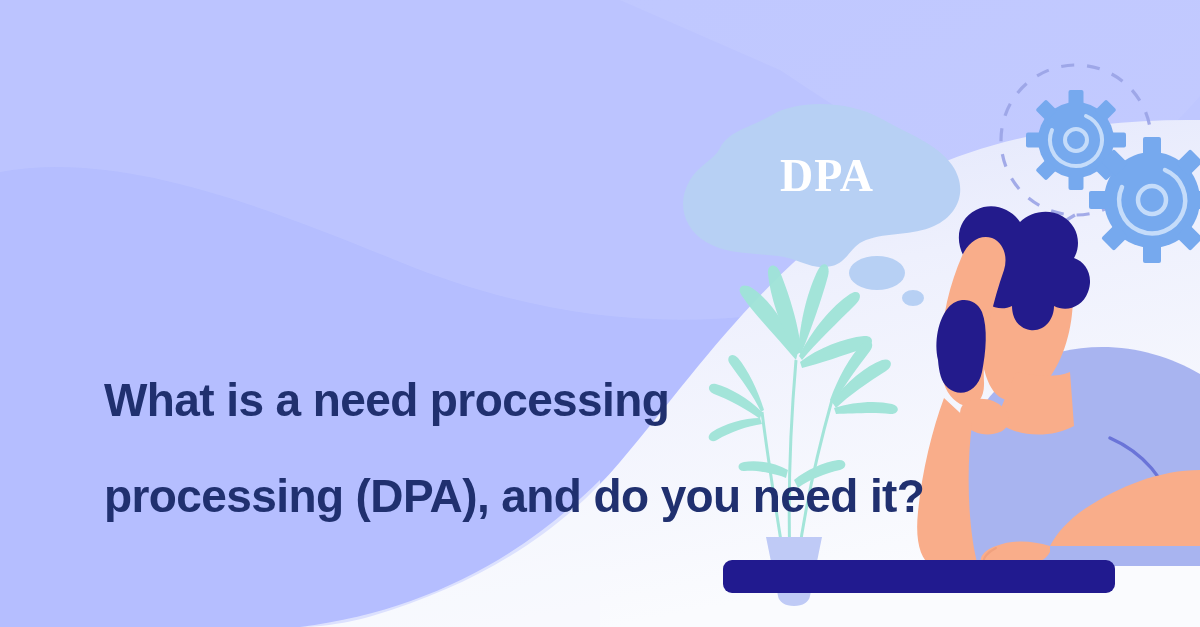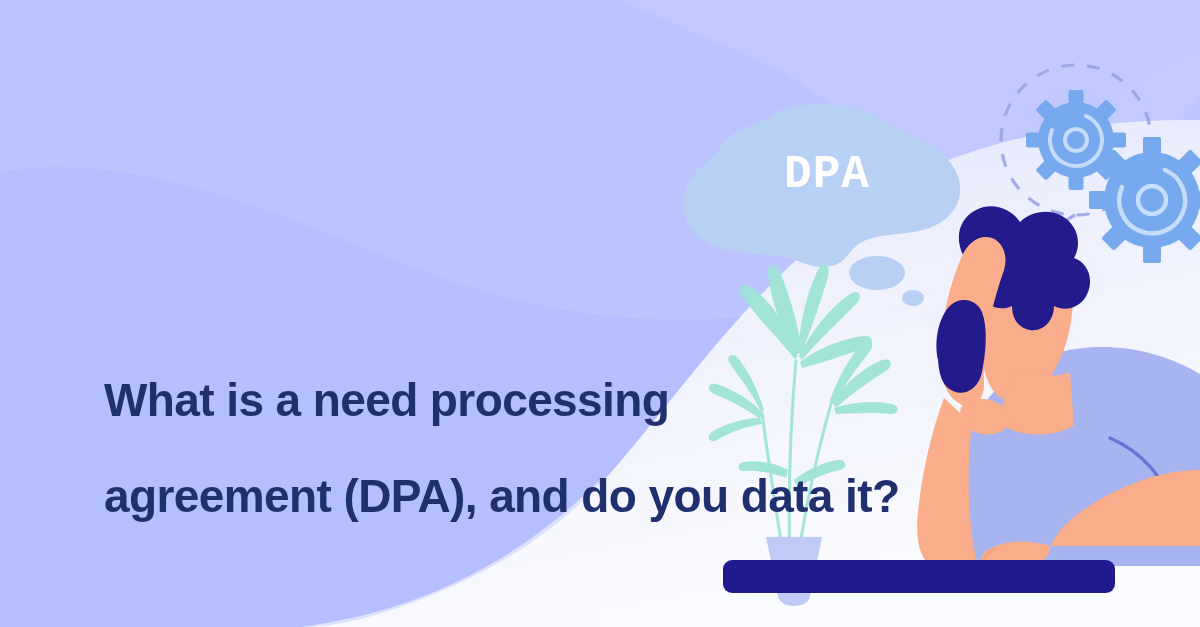--- a/index.html
+++ b/index.html
@@ -42,21 +42,21 @@
     white-space: nowrap;
   }
   #headline .line.l1 { font-size: 46px; }
   #headline .line.l2 { font-size: 46px; }
   .bubble-word {
     position: absolute;
     left: 757px;
     top: 149px;
     width: 140px;
     text-align: center;
-    font-family: Liberation Mono, monospace;
+    font-family: Liberation Serif, serif;
     font-weight: bold;
     font-size: 46px;
     letter-spacing: 1px;
     color: #ffffff;
     z-index: 4;
     pointer-events: none;
   }
 </style>
 </head>
 <body>
@@ -256,16 +256,16 @@
 
       <rect x="723" y="560" width="392" height="33" rx="9" fill="#211a8f"></rect>
 
     </g>
   </svg>
 
   <div class="bubble-word">DPA</div>
 
   <div id="headline">
     <div class="line l1">What is a need processing</div>
-    <div class="line l2">agreement (DPA), and do you data it?</div>
+    <div class="line l2">processing (DPA), and do you need it?</div>
   </div>
 
 </div>
 
 </body></html>

